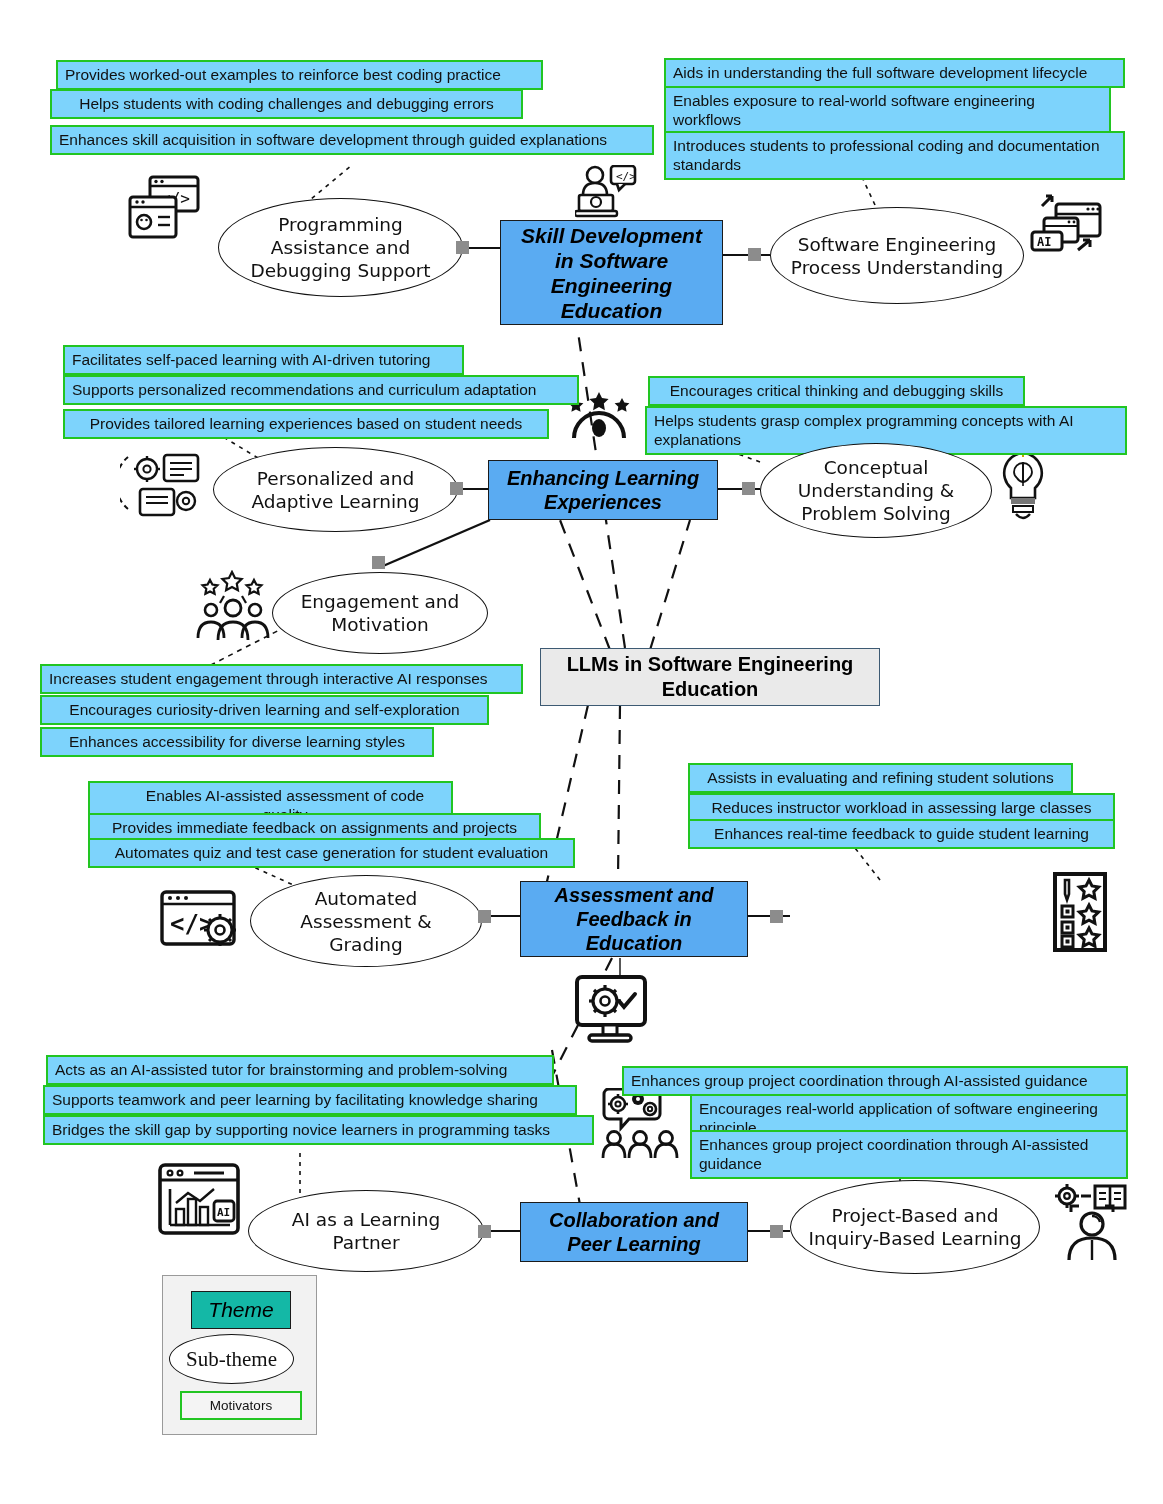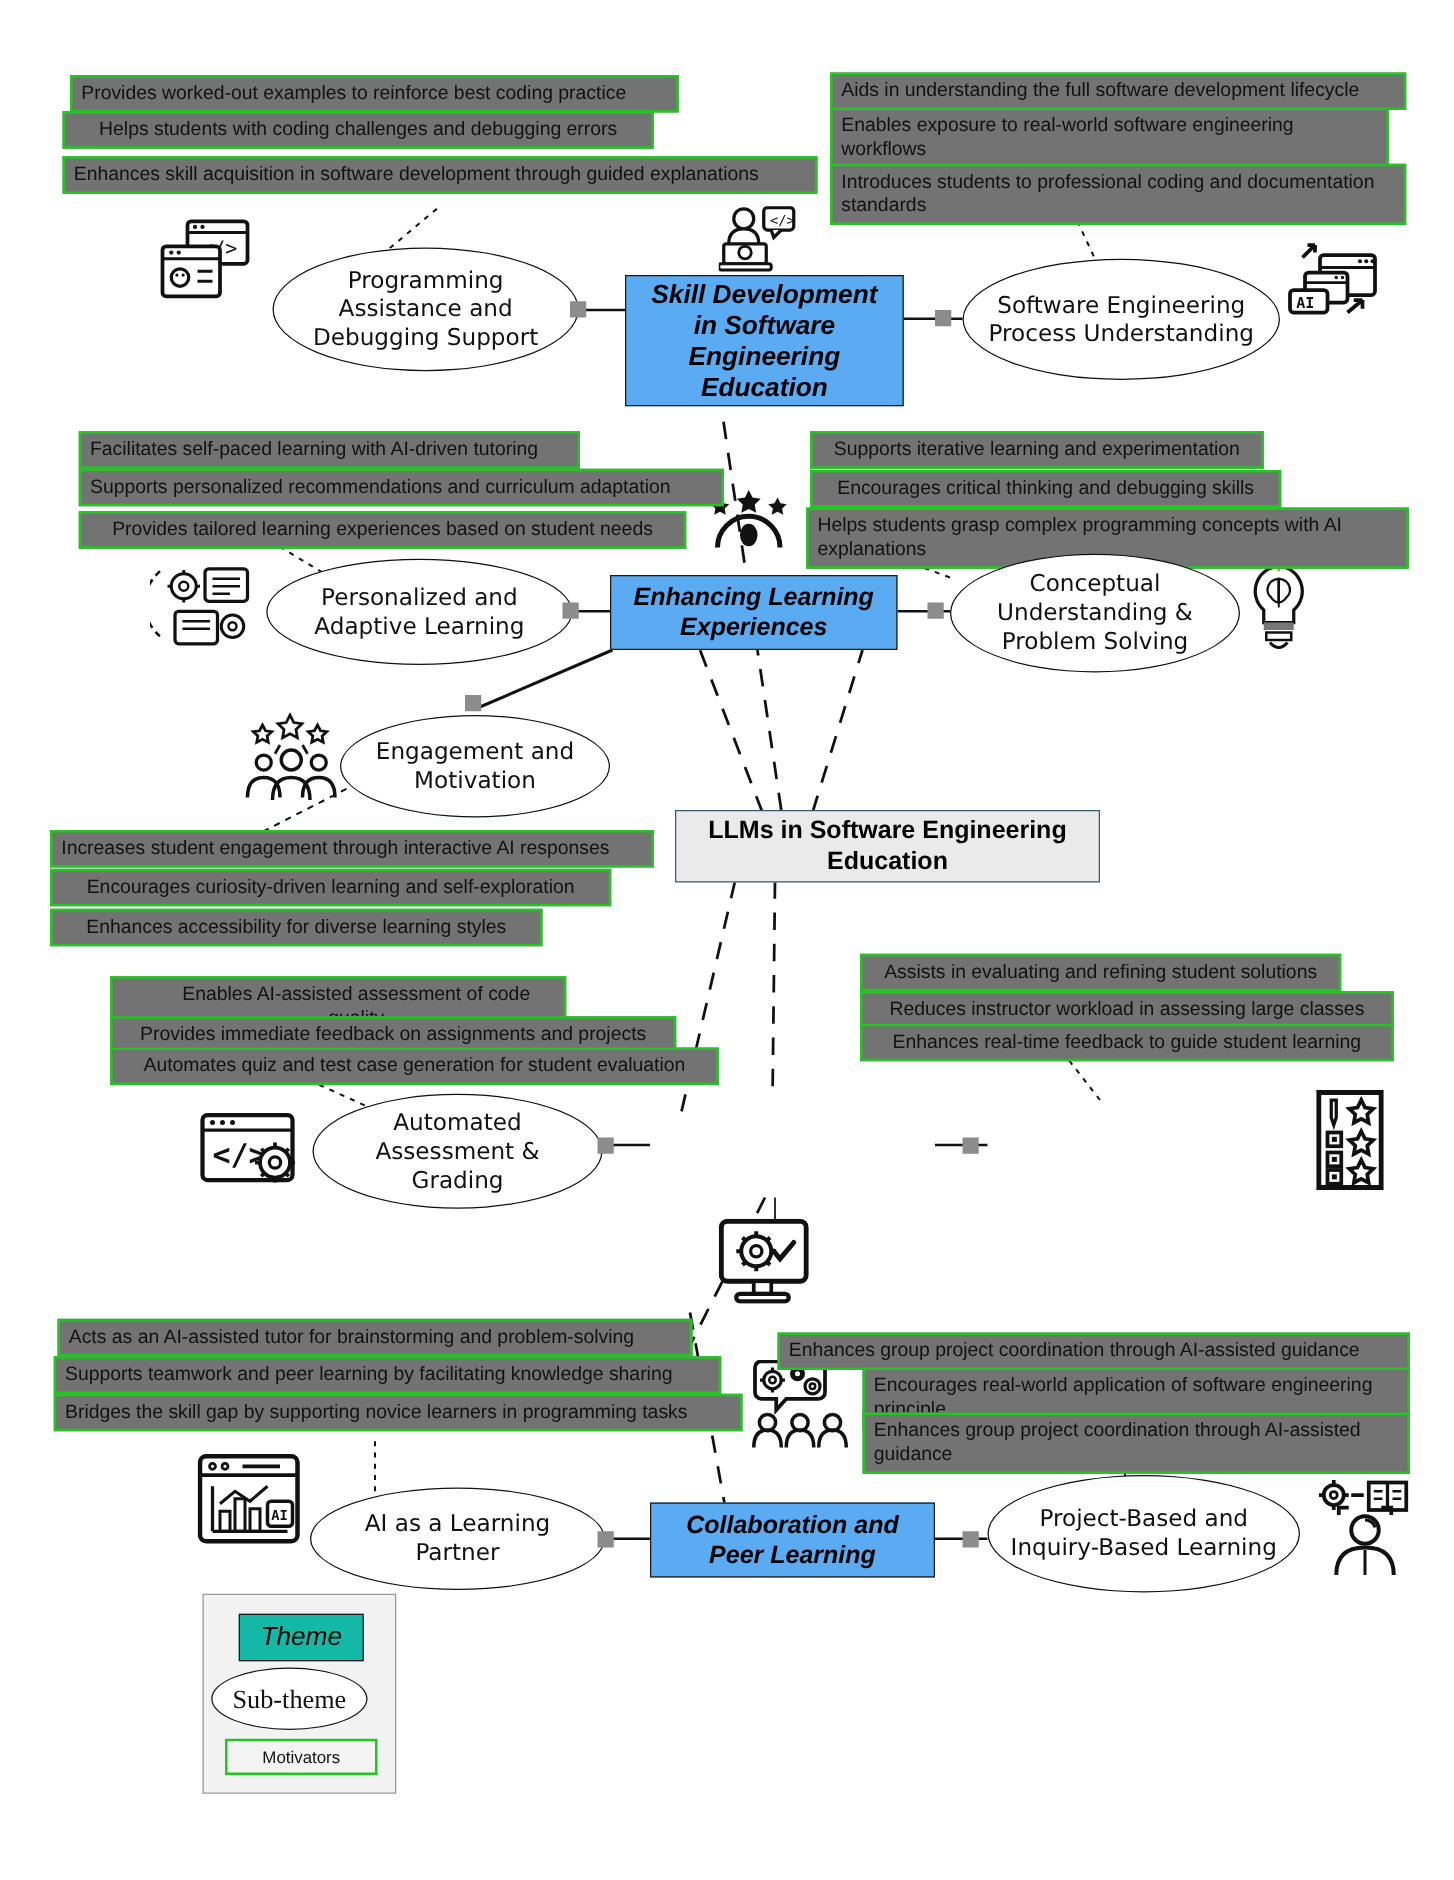--- a/index.html
+++ b/index.html
@@ -5,21 +5,21 @@
   html,body{margin:0;padding:0;background:#ffffff;}
   body{width:1163px;height:1504px;position:relative;font-family:"DejaVu Sans",sans-serif;overflow:hidden;}
   #stage{position:absolute;left:0;top:0;width:1163px;height:1504px;}
 
   
   .abs{position:absolute;box-sizing:border-box;}
 
   
   .motiv{
     border:2px solid #22c522;
-    background:#737373;
+    background:#7dd3fc;
     color:#111;
     font-family:"Liberation Sans",sans-serif;
     font-size:15.5px;
     line-height:19px;
     padding:3px 7px 4px 7px;
     z-index:40;
   }
   .motiv.center{text-align:center;}
 
   
@@ -201,21 +201,20 @@
   <div class="abs knob" style="left:748px;top:248px;"></div>
 
   <div class="abs subtheme" style="left:770px;top:207px;width:254px;height:97px;">
     <span style="padding:0 12px;">Software Engineering Process Understanding</span>
   </div>
 
   <div class="abs motiv" style="left:63px;top:345px;width:401px;">Facilitates self-paced learning with AI-driven tutoring</div>
   <div class="abs motiv" style="left:63px;top:375px;width:516px;">Supports personalized recommendations and curriculum adaptation</div>
   <div class="abs motiv center" style="left:63px;top:409px;width:486px;">Provides tailored learning experiences based on student needs</div>
 
-  <div class="abs motiv center" style="left:648px;top:345px;width:363px;">Supports iterative learning and experimentation</div>
   <div class="abs motiv center" style="left:648px;top:376px;width:377px;">Encourages critical thinking and debugging skills</div>
   <div class="abs motiv" style="left:645px;top:406px;width:482px;">Helps students grasp complex programming concepts with AI explanations</div>
 
   <div class="abs icon" style="left:566px;top:392px;">
     <svg width="66" height="48" viewBox="0 0 66 48">
       <path d="M10 6 l2.4 4.6 l5 .7 l-3.7 3.5 .9 5 -4.6-2.4 -4.6 2.4 .9-5 -3.7-3.5 5-.7z" fill="#111"></path>
       <path d="M33 0 l3 6 l6.6 1 l-4.8 4.6 1.1 6.6 -5.9-3.1 -5.9 3.1 1.1-6.6 -4.8-4.6 6.6-1z" fill="#111"></path>
       <path d="M56 6 l2.4 4.6 l5 .7 l-3.7 3.5 .9 5 -4.6-2.4 -4.6 2.4 .9-5 -3.7-3.5 5-.7z" fill="#111"></path>
       <path d="M8 46 a25 25 0 0 1 50 0" fill="none" stroke="#111" stroke-width="4"></path>
       <ellipse cx="33" cy="36" rx="7" ry="9" fill="#111"></ellipse>
@@ -331,20 +330,23 @@
           <line x1="52" y1="48" x2="49" y2="51"></line>
       </g>
     </svg>
   </div>
 
   <div class="abs subtheme" style="left:250px;top:875px;width:232px;height:92px;">
     <span style="padding:0 16px;">Automated Assessment &amp; Grading</span>
   </div>
   <div class="abs knob" style="left:478px;top:910px;"></div>
 
+  <div class="abs theme small" style="left:520px;top:881px;width:228px;height:76px;">
+    <span style="padding:0 6px;">Assessment and Feedback in Education</span>
+  </div>
   <div class="abs knob" style="left:770px;top:910px;"></div>
 
 
   <div class="abs icon" style="left:1053px;top:872px;">
     <svg width="54" height="80" viewBox="0 0 54 80">
       <rect x="2" y="2" width="50" height="76" fill="#fff" stroke="#111" stroke-width="4"></rect>
       <path d="M12 8 l4 0 l0 14 l-2 6 l-2-6 z" fill="#fff" stroke="#111" stroke-width="2.6"></path>
       <rect x="9" y="34" width="11" height="11" fill="#fff" stroke="#111" stroke-width="3"></rect>
       <rect x="12.5" y="37.5" width="4" height="4" fill="#111"></rect>
       <rect x="9" y="50" width="11" height="11" fill="#fff" stroke="#111" stroke-width="3"></rect>

